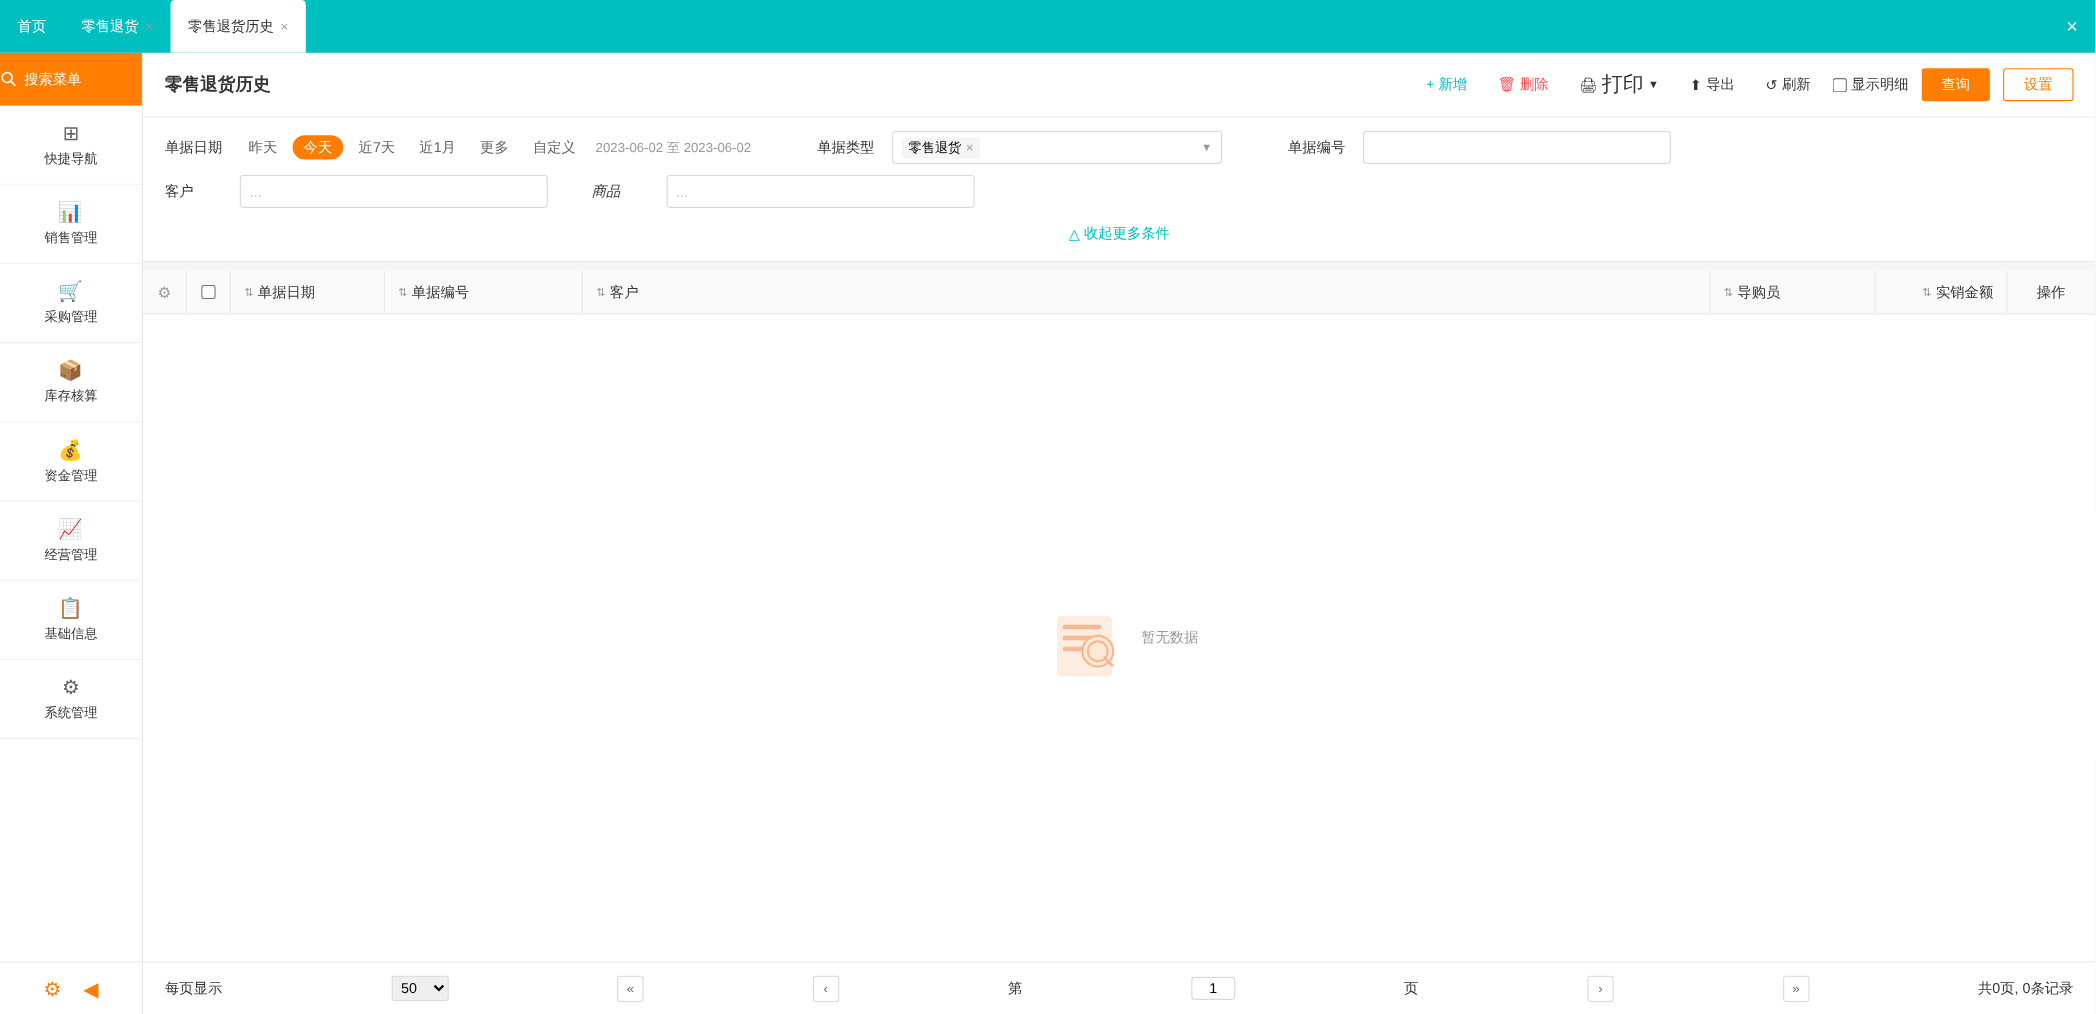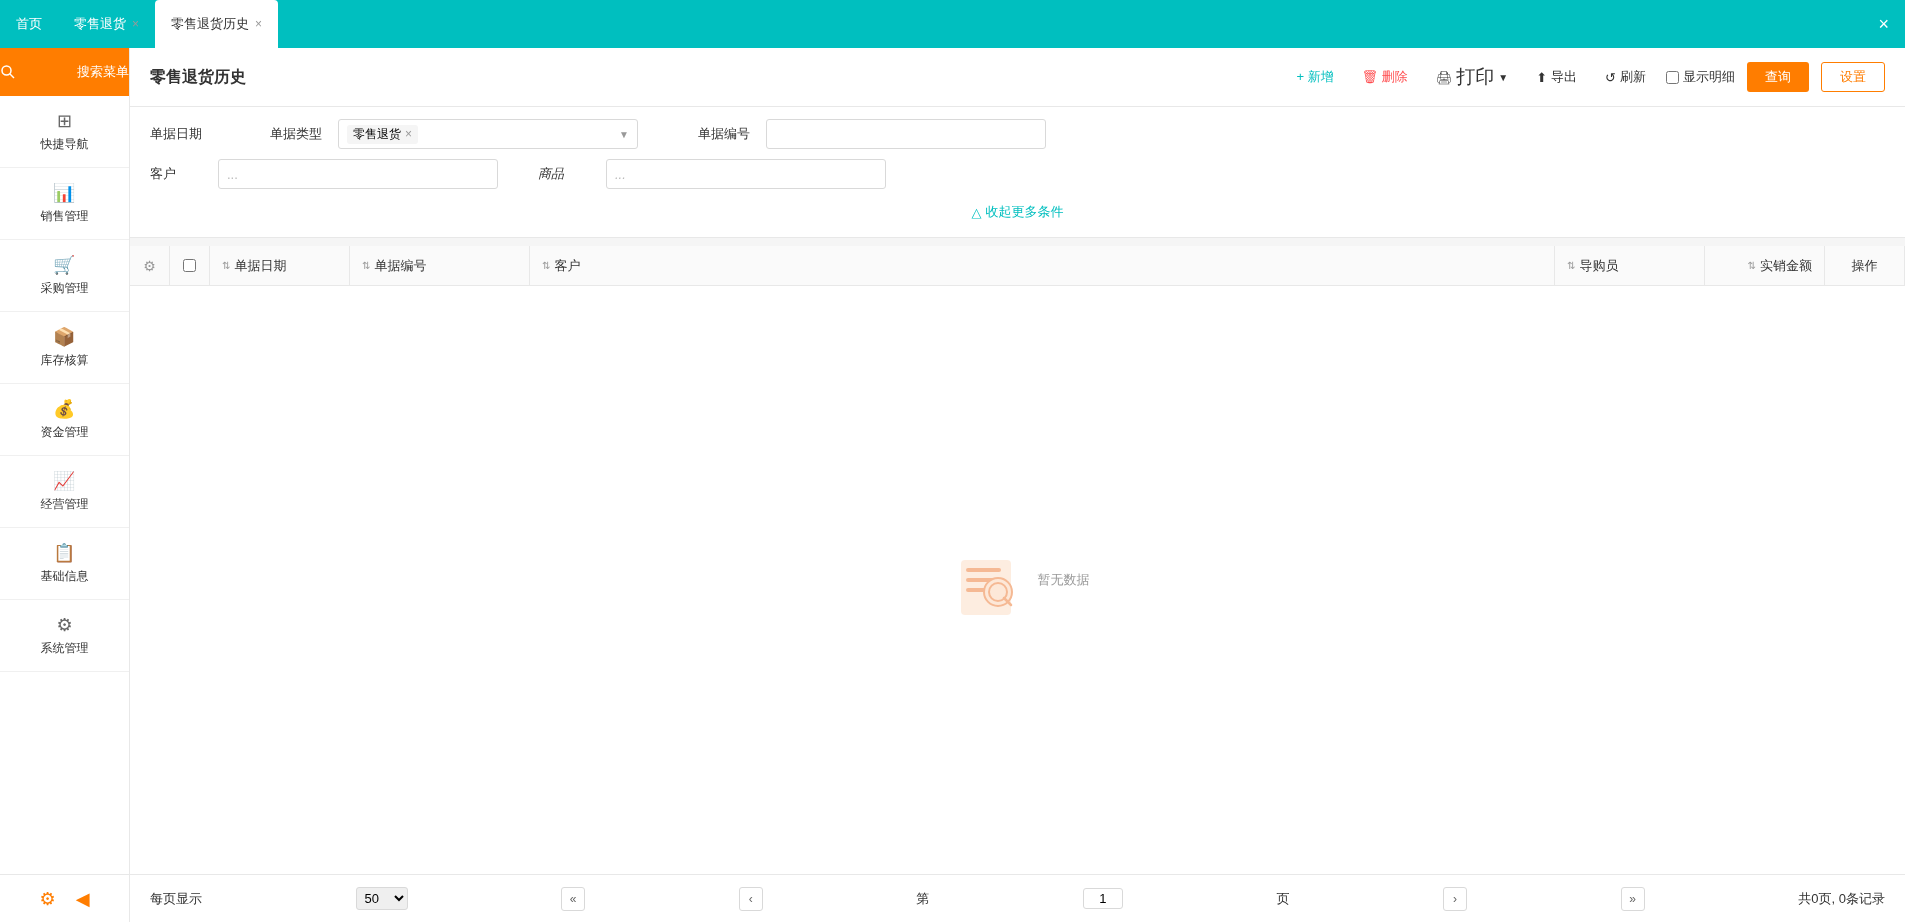--- a/index.html
+++ b/index.html
@@ -65,21 +65,21 @@
       display: flex;
       flex-direction: column;
       border-right: 1px solid #e8e8e8;
       flex-shrink: 0;
     }
     .sidebar-search {
       height: 48px;
       background: #ff7d00;
       display: flex;
       align-items: center;
-      justify-content: space-between;
+      justify-content: flex-start;
       gap: 6px;
       color: #fff;
       font-size: 13px;
       cursor: pointer;
     }
     .sidebar-search svg { width: 16px; height: 16px; }
     .sidebar-nav {
       flex: 1;
       overflow-y: auto;
     }
@@ -466,20 +466,29 @@
         <button class="btn-query">查询</button>
         <button class="btn-set">设置</button>
       </div>
     </div>
 
     <div class="filter-area">
       <div class="filter-row">
 
         <div class="filter-item">
           <span class="filter-label">单据日期</span>
+          <div class="date-selector">
+            <span class="date-option">昨天</span>
+            <span class="date-option active">今天</span>
+            <span class="date-option">近7天</span>
+            <span class="date-option">近1月</span>
+            <span class="date-option">更多</span>
+            <span class="date-option">自定义</span>
+            <span class="date-range">2023-06-02 至 2023-06-02</span>
+          </div>
         </div>
 
         <div class="filter-item" style="margin-left:40px;">
           <span class="filter-label">单据类型</span>
           <div class="filter-select">
             <div class="tag">
               <span>零售退货</span>
               <span class="remove">×</span>
             </div>
             <span style="font-size:10px;color:#999;">▼</span>

